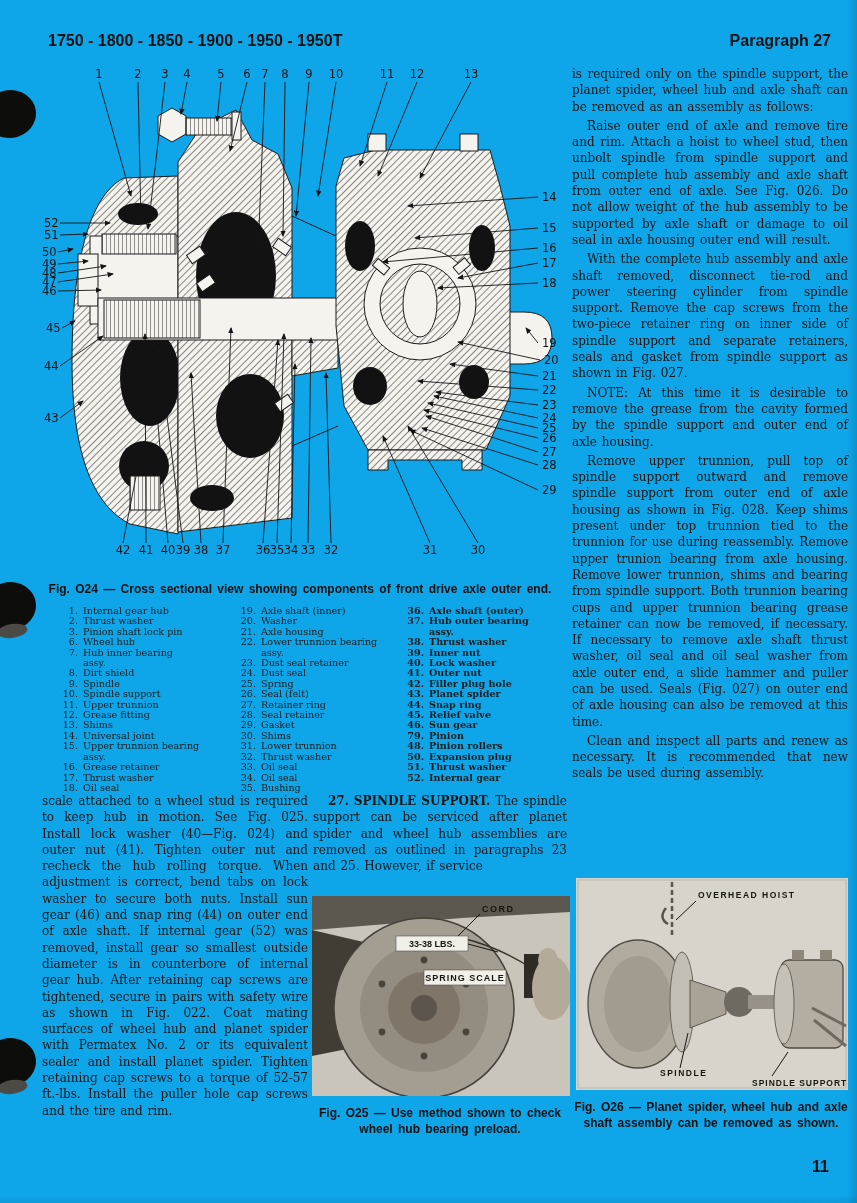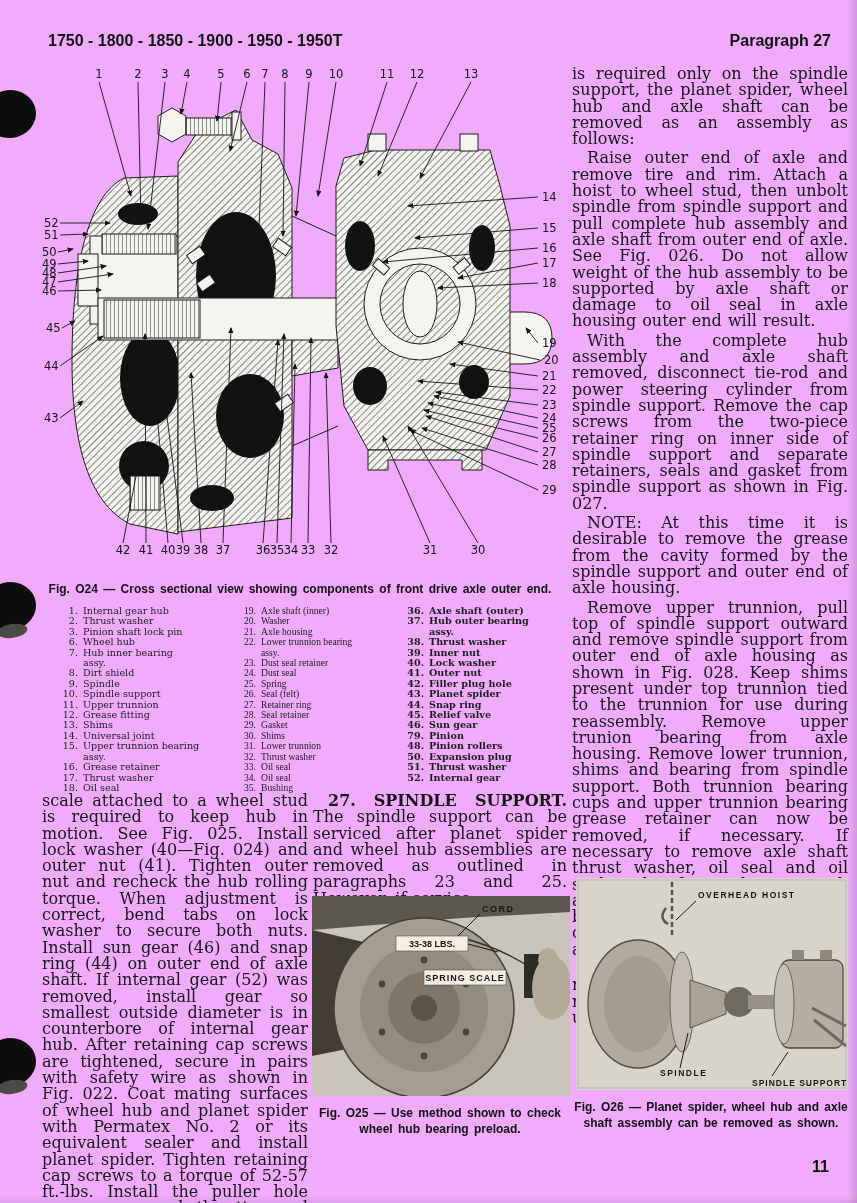--- a/index.html
+++ b/index.html
@@ -1,16 +1,16 @@
 <!DOCTYPE html>
 <html><head>
 <meta charset="utf-8">
 <style>
   html,body{margin:0;padding:0;background:#9a978f;}
-  .page{position:relative;width:857px;height:1203px;background:#f0abfc;overflow:hidden;
+  .page{position:relative;width:857px;height:1203px;background:#0ea5e9;overflow:hidden;
         font-family:"DejaVu Serif", serif;color:#191919;}
   .page::after{content:"";position:absolute;top:0;right:0;bottom:0;width:10px;
         background:linear-gradient(to right, rgba(0,0,0,0), rgba(0,0,0,0.12));pointer-events:none;}
   .page::before{content:"";position:absolute;left:0;right:0;bottom:0;height:8px;
         background:linear-gradient(to bottom, rgba(0,0,0,0), rgba(0,0,0,0.07));pointer-events:none;}
 
   .punch{position:absolute;left:-16px;width:52px;height:48px;background:#0d0d0c;border-radius:50%;
         transform:rotate(-8deg);}
   .punch.p2::after{content:"";position:absolute;left:10px;bottom:-8px;width:30px;height:14px;
         background:#4c4a45;border-radius:50%;}
@@ -21,27 +21,27 @@
   .hdr-right{right:26px;}
 
   .fig024-wrap{position:absolute;left:38px;top:66px;width:527px;height:508px;}
   .fig-caption{font-family:"Liberation Sans", sans-serif;font-weight:bold;font-size:12px;
        line-height:1.3;text-align:center;color:#111;word-spacing:2px;}
   .cap024{position:absolute;left:40px;top:582px;width:520px;}
 
   .parts{position:absolute;left:58px;top:606px;width:505px;display:flex;}
   .pcol{font-size:9.6px;line-height:10.4px;color:#1c1c1c;}
   .pcol1{width:178px;}
-  .pcol2{width:168px;font-family:Liberation Serif, serif;}
+  .pcol2{width:168px;}
   .pcol3{width:159px;font-weight:bold;}
   .pitem{position:relative;padding-left:25px;}
   .pitem .pnum{position:absolute;left:0;width:20px;text-align:right;}
   .pitem .ptxt{white-space:pre-line;}
 
-  .bodycol{position:absolute;font-size:16px;line-height:16.3px;text-align:justify;
+  .bodycol{position:absolute;font-size:12px;line-height:16.3px;text-align:justify;
        color:#161616;word-spacing:1px;}
   .bodycol p{margin:0 0 3px 0;text-indent:15px;}
   .bodycol p.noindent{text-indent:0;}
   .col-left{left:42px;top:793px;width:266px;}
   .col-mid{left:313px;top:793px;width:254px;}
   .col-right{left:572px;top:66px;width:276px;}
   .b{font-weight:bold;}
 
   .fig025-wrap{position:absolute;left:312px;top:896px;width:258px;height:200px;}
   .cap025{position:absolute;left:316px;top:1106px;width:248px;}

